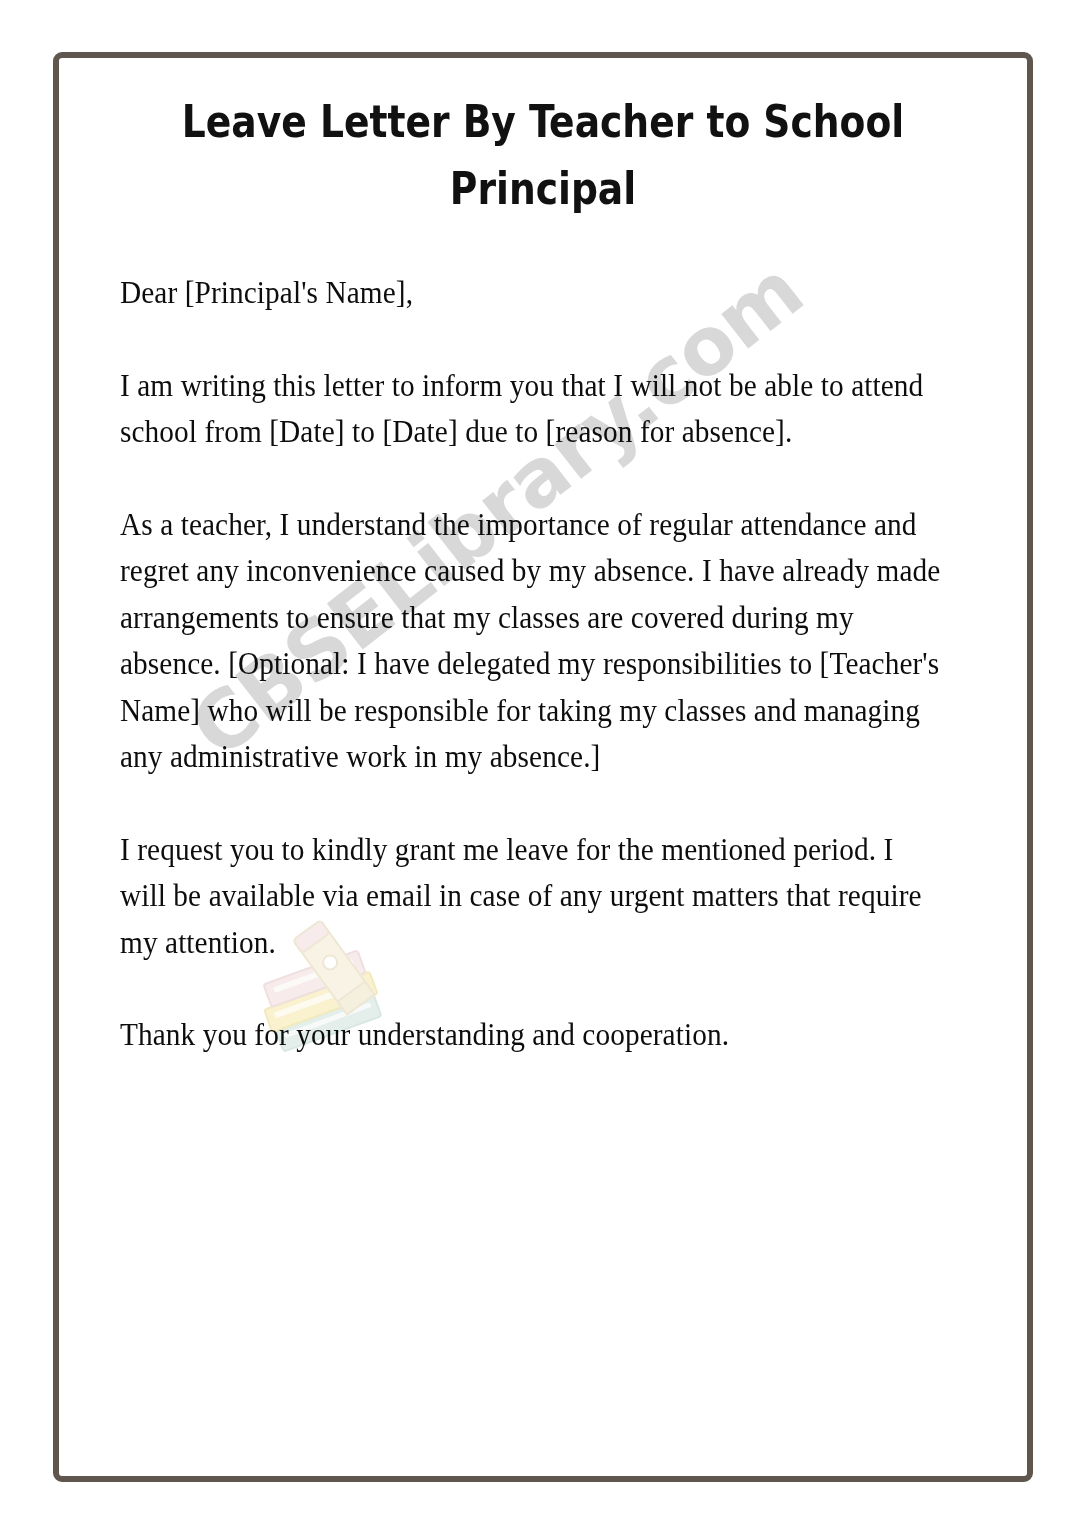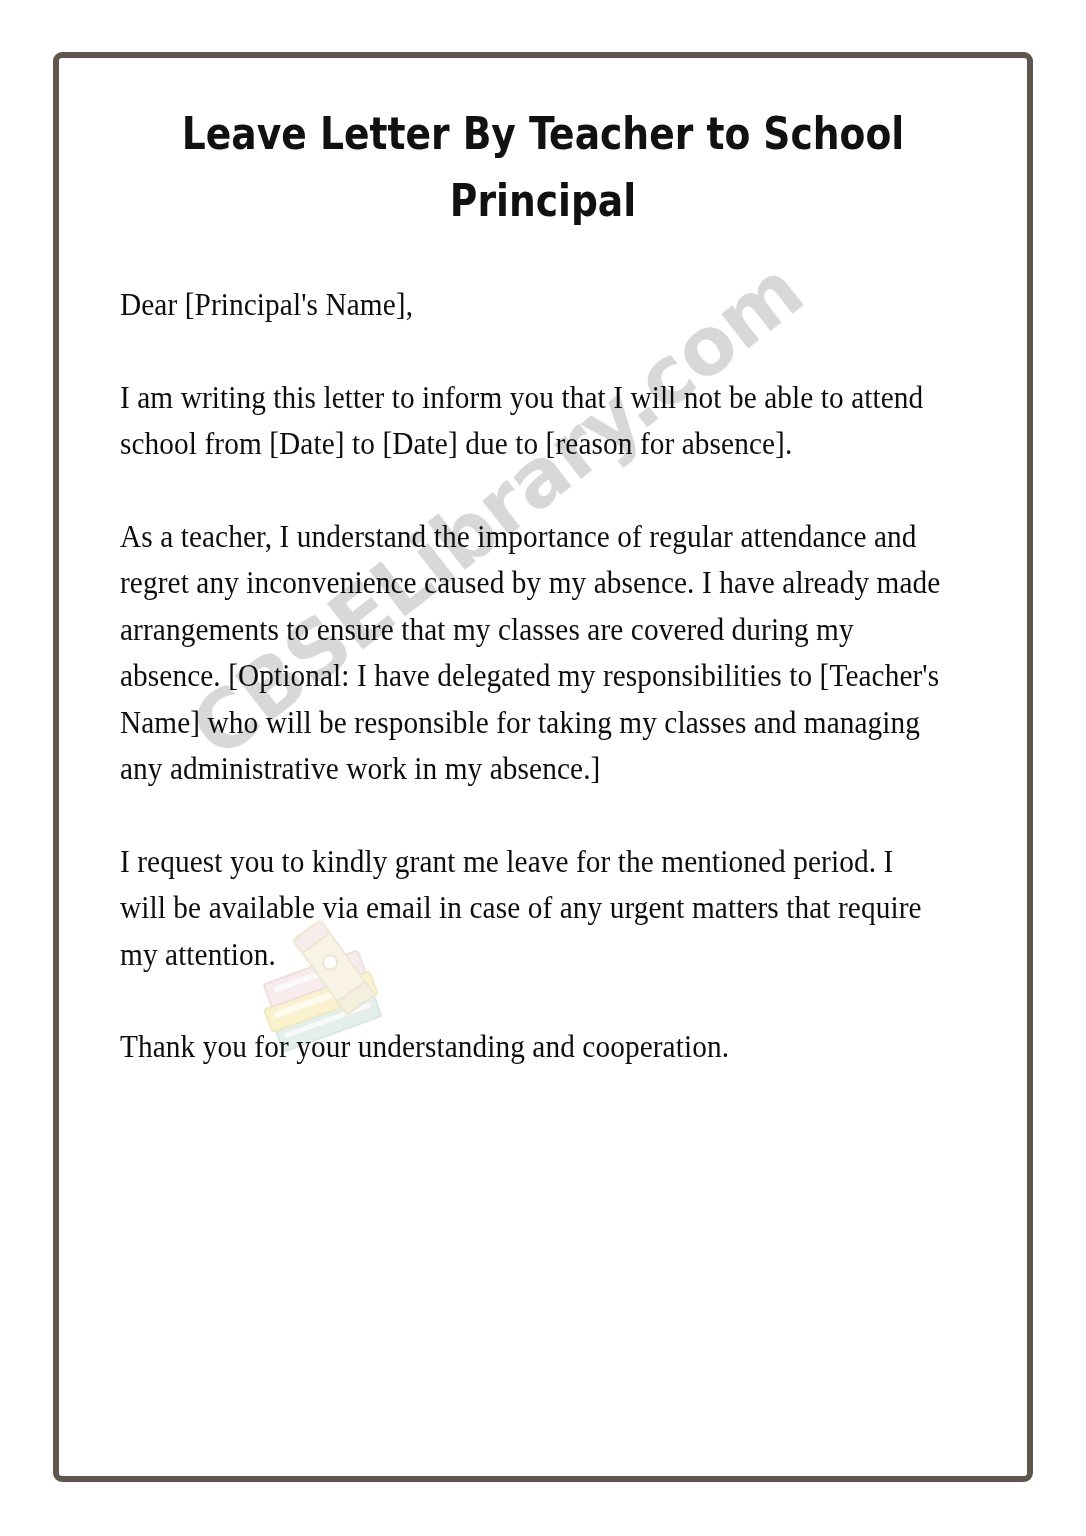--- a/index.html
+++ b/index.html
@@ -70,21 +70,21 @@
     width: 150px;
     height: 150px;
     transform: rotate(-38deg);
     opacity: 0.55;
   }
 
   
   #letter-content {
     position: absolute;
     left: 120px;
-    top: 100px;
+    top: 88px;
     width: 880px;
     z-index: 2;
   }
 
   #letter-title {
     font-family: "DejaVu Sans Condensed", "Liberation Sans Narrow", "Liberation Sans", sans-serif;
     font-weight: 700;
     font-size: 45px;
     line-height: 67px;
     text-align: center;

